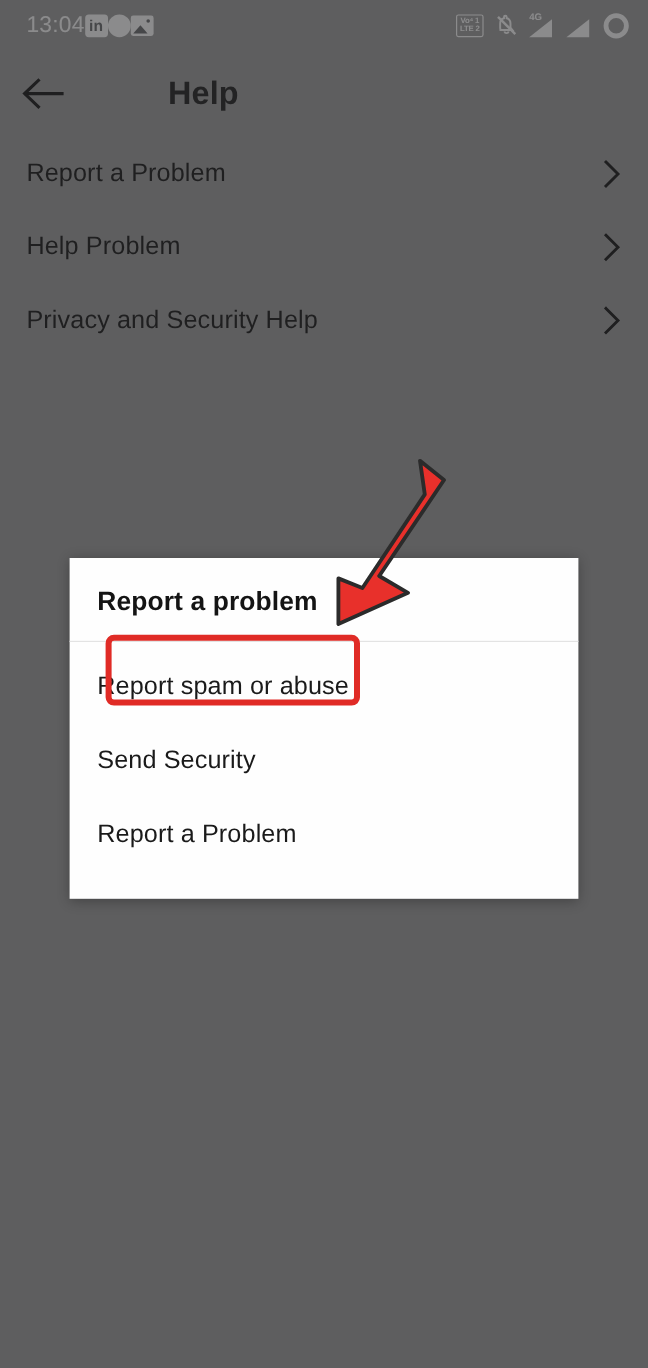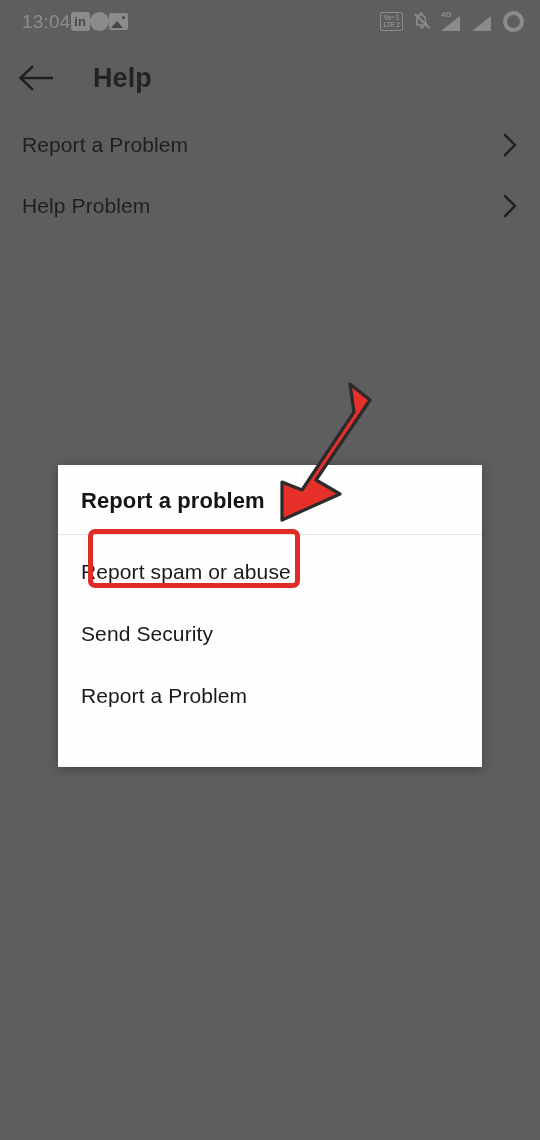--- a/index.html
+++ b/index.html
@@ -149,20 +149,21 @@
     border: 4px solid #ffffff;
   }
 
   
   #app-bar {
     position: absolute;
     left: 0; top: 42px;
     width: 540px; height: 72px;
     display: flex;
     align-items: center;
+    gap: 47px;
   }
   #back-button {
     width: 62px; height: 62px;
     display: flex;
     align-items: center;
     justify-content: center;
     margin-left: 6px;
   }
   .back-arrow { display: block; }
   #page-title-text {
@@ -215,21 +216,21 @@
     color: #141414;
     padding: 23px 0 20px 23px;
     letter-spacing: 0.1px;
   }
   #dialog-divider {
     height: 1px;
     background: #e3e3e3;
     width: 100%;
   }
   .dialog-options {
-    padding: 6px 0 40px 0;
+    padding: 6px 0 22px 0;
   }
   .dialog-option {
     height: 62px;
     display: flex;
     align-items: center;
     padding-left: 23px;
     font-size: 21px;
     color: #1a1a1a;
     letter-spacing: 0.1px;
   }
@@ -313,20 +314,26 @@
         </svg>
       </div>
 
       <div class="help-row">
         <span class="help-row-label">Help Problem</span>
         <svg class="chevron-right" width="16" height="26" viewBox="0 0 16 26" aria-hidden="true">
           <polyline points="3,3 13,13 3,23" fill="none" stroke="#141414" stroke-width="2.4" stroke-linecap="square"></polyline>
         </svg>
       </div>
 
+      <div class="help-row">
+        <span class="help-row-label">Privacy and Security Help</span>
+        <svg class="chevron-right" width="16" height="26" viewBox="0 0 16 26" aria-hidden="true">
+          <polyline points="3,3 13,13 3,23" fill="none" stroke="#141414" stroke-width="2.4" stroke-linecap="square"></polyline>
+        </svg>
+      </div>
 
     </div>
   </div>
 
   <div id="scrim"></div>
 
   <div id="dialog">
     <div id="dialog-title">Report a problem</div>
     <div id="dialog-divider"></div>
     <div class="dialog-options">

